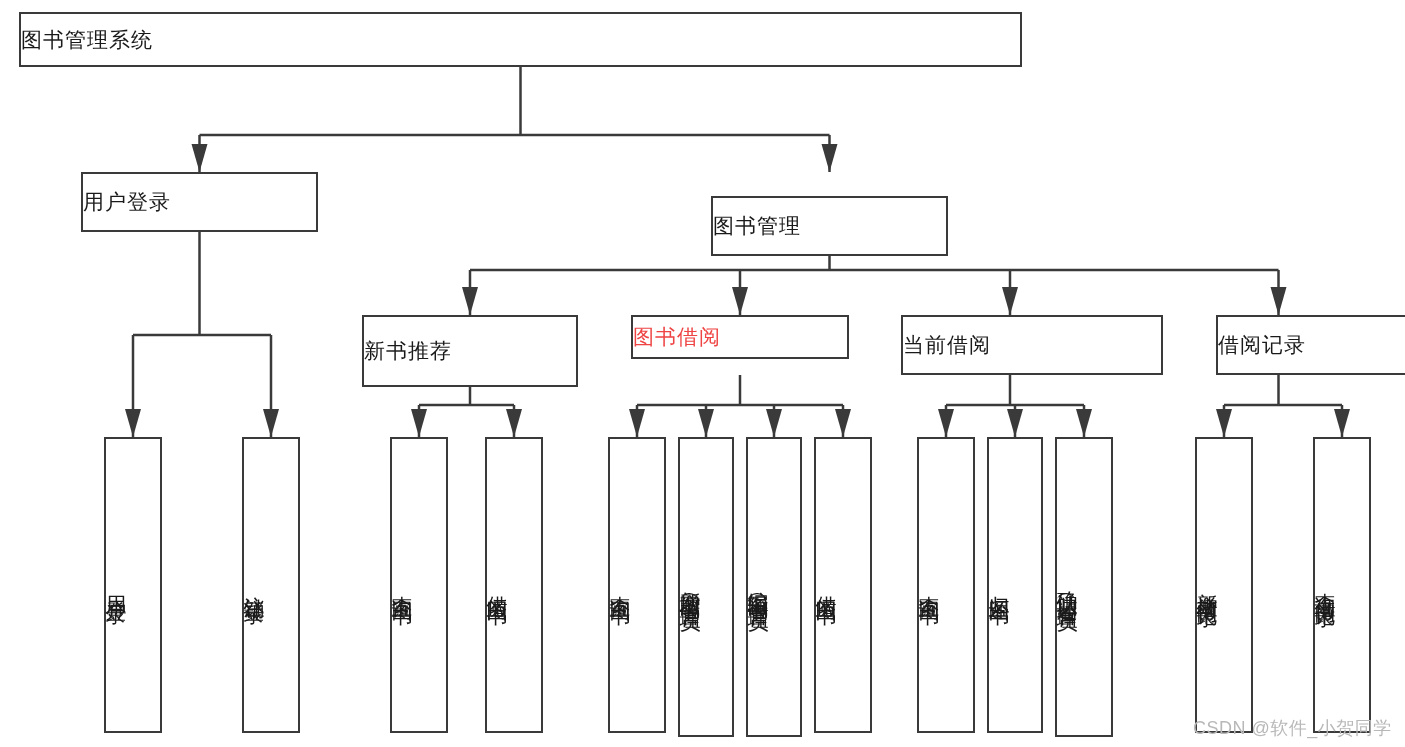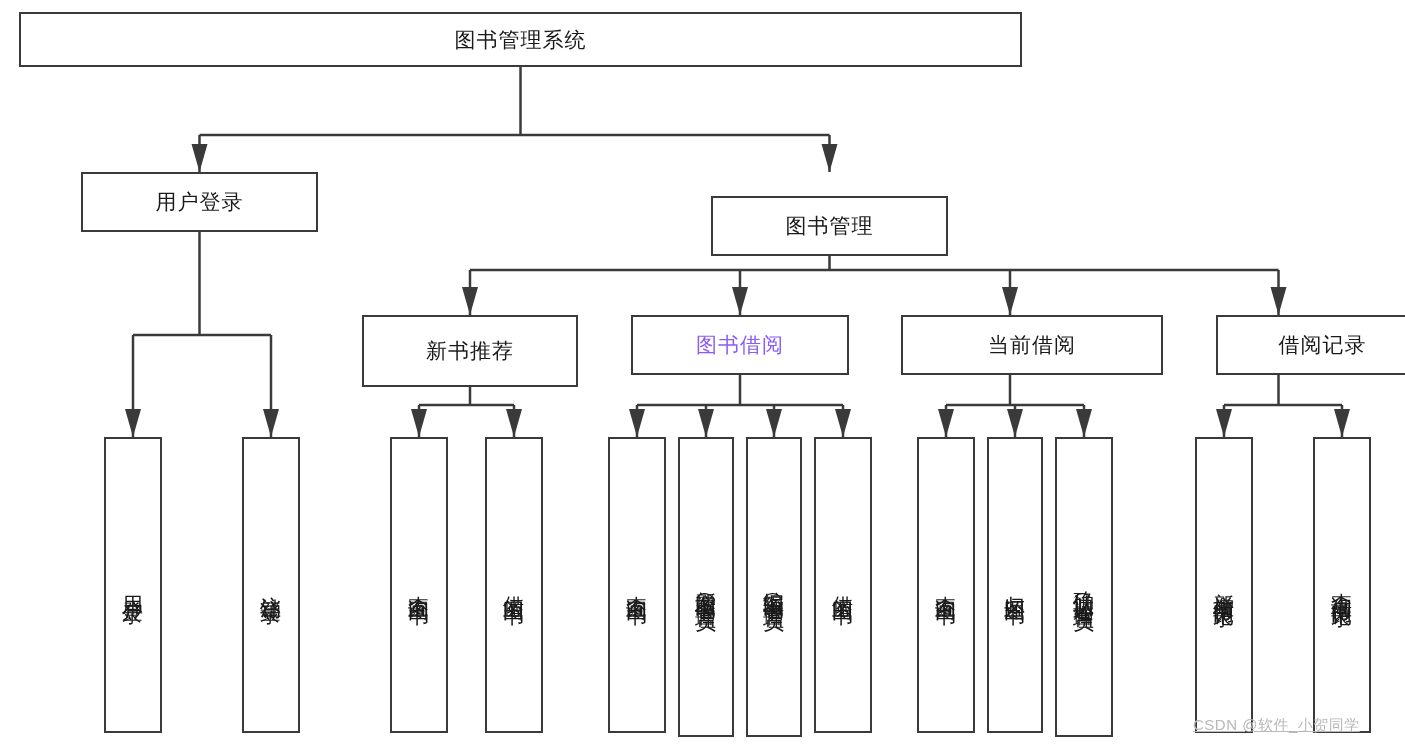--- a/index.html
+++ b/index.html
@@ -24,21 +24,20 @@
     width: 1405px;
     height: 747px;
   }
   .node {
     position: absolute;
     box-sizing: border-box;
     border: 2px solid #3a3a3a;
     background: #ffffff;
     display: flex;
     align-items: center;
-    justify-content: center;
     color: #1a1a1a;
   }
   .node.horiz {
     font-size: 21px;
     letter-spacing: 1px;
   }
   .node.vert {
     font-size: 21px;
   }
   .node.vert .label {
@@ -46,25 +45,24 @@
     text-orientation: upright;
     letter-spacing: 3px;
     line-height: 1;
     white-space: nowrap;
   }
   .node .label {
     pointer-events: none;
   }
   .watermark {
     position: absolute;
-    font-size: 15px;
+    font-size: 18px;
     color: #b8b8b8;
     white-space: nowrap;
     letter-spacing: 0.5px;
-    text-decoration: underline;
   }
 </style>
 </head>
 <body>
 
 <div id="diagram-root" style="background: rgb(255, 255, 255);">
   <svg class="connectors" viewBox="0 0 1405 747" id="connector-svg" aria-hidden="true">
       <line x1="520.5" y1="67" x2="520.5" y2="135" stroke="#3a3a3a" stroke-width="2.5"></line>
       <line x1="199.5" y1="135" x2="829.5" y2="135" stroke="#3a3a3a" stroke-width="2.5"></line>
       <line x1="199.5" y1="135" x2="199.5" y2="172" stroke="#3a3a3a" stroke-width="2.5"></line>
@@ -124,21 +122,21 @@
       </div>
       <div class="node horiz" style="left: 81px; top: 172px; width: 237px; height: 60px; border-color: rgb(58, 58, 58); background: rgb(255, 255, 255); color: rgb(26, 26, 26);">
         <span class="label">用户登录</span>
       </div>
       <div class="node horiz" style="left: 711px; top: 172px; width: 237px; height: 60px; border-color: rgb(58, 58, 58); background: rgb(255, 255, 255); color: rgb(26, 26, 26); margin-top: 24px;">
         <span class="label">图书管理</span>
       </div>
       <div class="node horiz" style="left: 362px; top: 315px; width: 216px; height: 72px; border-color: rgb(58, 58, 58); background: rgb(255, 255, 255); color: rgb(26, 26, 26);">
         <span class="label">新书推荐</span>
       </div>
-      <div class="node horiz" style="left: 631px; top: 315px; width: 218px; height: 60px; border-color: rgb(58, 58, 58); background: rgb(255, 255, 255); color: #8b5cf6;">
+      <div class="node horiz" style="left: 631px; top: 315px; width: 218px; height: 44px; border-color: rgb(58, 58, 58); background: rgb(255, 255, 255); color: #ef4444;">
         <span class="label">图书借阅</span>
       </div>
       <div class="node horiz" style="left: 901px; top: 315px; width: 262px; height: 60px; border-color: rgb(58, 58, 58); background: rgb(255, 255, 255); color: rgb(26, 26, 26);">
         <span class="label">当前借阅</span>
       </div>
       <div class="node horiz" style="left: 1172px; top: 315px; width: 213px; height: 60px; border-color: rgb(58, 58, 58); background: rgb(255, 255, 255); color: rgb(26, 26, 26); margin-left: 44px;">
         <span class="label">借阅记录</span>
       </div>
       <div class="node vert" style="left: 104px; top: 437px; width: 58px; height: 296px; border-color: rgb(58, 58, 58); background: rgb(255, 255, 255); color: rgb(26, 26, 26);">
         <span class="label">用户登录</span>

